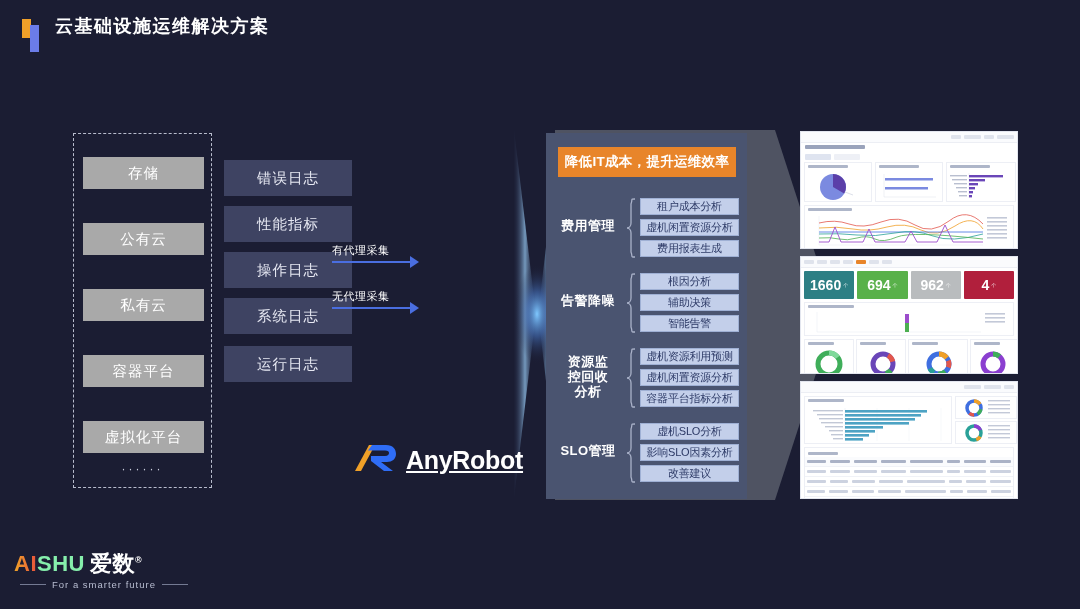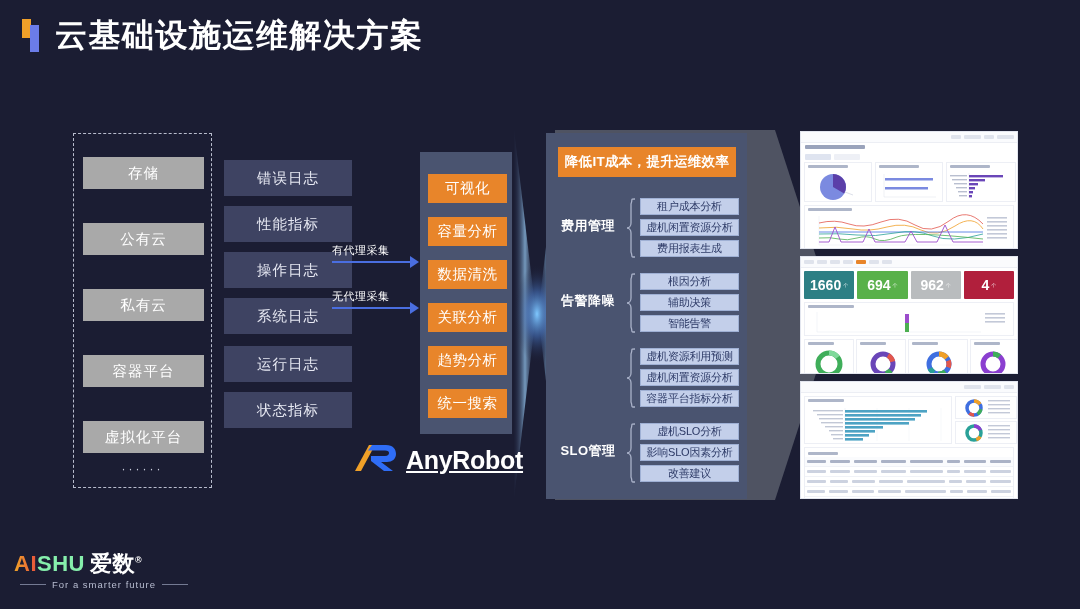--- a/index.html
+++ b/index.html
@@ -22,21 +22,21 @@
   #title-mark .bar-orange {
     position: absolute; left: 0; top: 0; width: 9px; height: 19px;
     background: #f0a029;
   }
   #title-mark .bar-blue {
     position: absolute; left: 8px; top: 6px; width: 9px; height: 27px;
     background: #6b7ce8;
   }
   #title-text {
     position: absolute; left: 55px; top: 14px;
-    font-size: 32px; font-weight: bold; color: #ffffff;
+    font-size: 18px; font-weight: bold; color: #ffffff;
     letter-spacing: 1.5px; white-space: nowrap;
   }
 
   
   #sources {
     position: absolute; left: 73px; top: 133px;
     width: 139px; height: 355px;
     border: 1px dashed #b8bccd;
   }
   .source-box {
@@ -223,41 +223,32 @@
     <div class="source-box" style="top:221px">容器平台</div>
     <div class="source-box" style="top:287px">虚拟化平台</div>
     <div class="dots">······</div>
   </div>
 
   <div class="log-box" style="top:160px">错误日志</div>
   <div class="log-box" style="top:206px">性能指标</div>
   <div class="log-box" style="top:252px">操作日志</div>
   <div class="log-box" style="top:298px">系统日志</div>
   <div class="log-box" style="top:346px">运行日志</div>
-  <div class="log-box" style="top:392px">状态指标</div>
 
   <div class="collect" style="left:332px; top:243px">
     <div class="lbl">有代理采集</div>
     <div class="line"></div>
     <div class="head"></div>
   </div>
   <div class="collect" style="left:332px; top:289px">
     <div class="lbl">无代理采集</div>
     <div class="line"></div>
     <div class="head"></div>
   </div>
 
-  <div id="platform">
-    <div class="cap-box" style="top:22px">可视化</div>
-    <div class="cap-box" style="top:65px">容量分析</div>
-    <div class="cap-box" style="top:108px">数据清洗</div>
-    <div class="cap-box" style="top:151px">关联分析</div>
-    <div class="cap-box" style="top:194px">趋势分析</div>
-    <div class="cap-box" style="top:237px">统一搜索</div>
-  </div>
 
   <svg id="bowtie" viewBox="0 0 50 372">
     <defs>
       <radialGradient id="glow" cx="50%" cy="50%" r="50%">
         <stop offset="0%" stop-color="#7fc8ff" stop-opacity="1"></stop>
         <stop offset="45%" stop-color="#4a7ac8" stop-opacity=".55"></stop>
         <stop offset="100%" stop-color="#1b1d33" stop-opacity="0"></stop>
       </radialGradient>
       <linearGradient id="bt" x1="0" y1="0" x2="1" y2="0">
         <stop offset="0%" stop-color="#2b3354" stop-opacity=".1"></stop>
@@ -292,20 +283,23 @@
       <div class="group-title" style="top:22px">告警降噪</div>
       <svg class="group-brace" style="top:2px" width="12" height="60" viewBox="0 0 12 60">
         <path d="M10,1 C5,1 8,1 6,6 L6,25 C6,28 4,30 2,30 C4,30 6,32 6,35 L6,54 C8,59 5,59 10,59" fill="none" stroke="#aab2c9" stroke-width="1.3"></path>
       </svg>
       <div class="item-box" style="top:2px">根因分析</div>
       <div class="item-box" style="top:23px">辅助决策</div>
       <div class="item-box" style="top:44px">智能告警</div>
     </div>
 
     <div class="group" style="top:213px; height:64px">
+      <div class="group-title" style="top:8px; white-space:pre-line">资源监
+控回收
+分析</div>
       <svg class="group-brace" style="top:2px" width="12" height="60" viewBox="0 0 12 60">
         <path d="M10,1 C5,1 8,1 6,6 L6,25 C6,28 4,30 2,30 C4,30 6,32 6,35 L6,54 C8,59 5,59 10,59" fill="none" stroke="#aab2c9" stroke-width="1.3"></path>
       </svg>
       <div class="item-box" style="top:2px">虚机资源利用预测</div>
       <div class="item-box" style="top:23px">虚机闲置资源分析</div>
       <div class="item-box" style="top:44px">容器平台指标分析</div>
     </div>
 
     <div class="group" style="top:288px; height:64px">
       <div class="group-title" style="top:22px">SLO管理</div>

